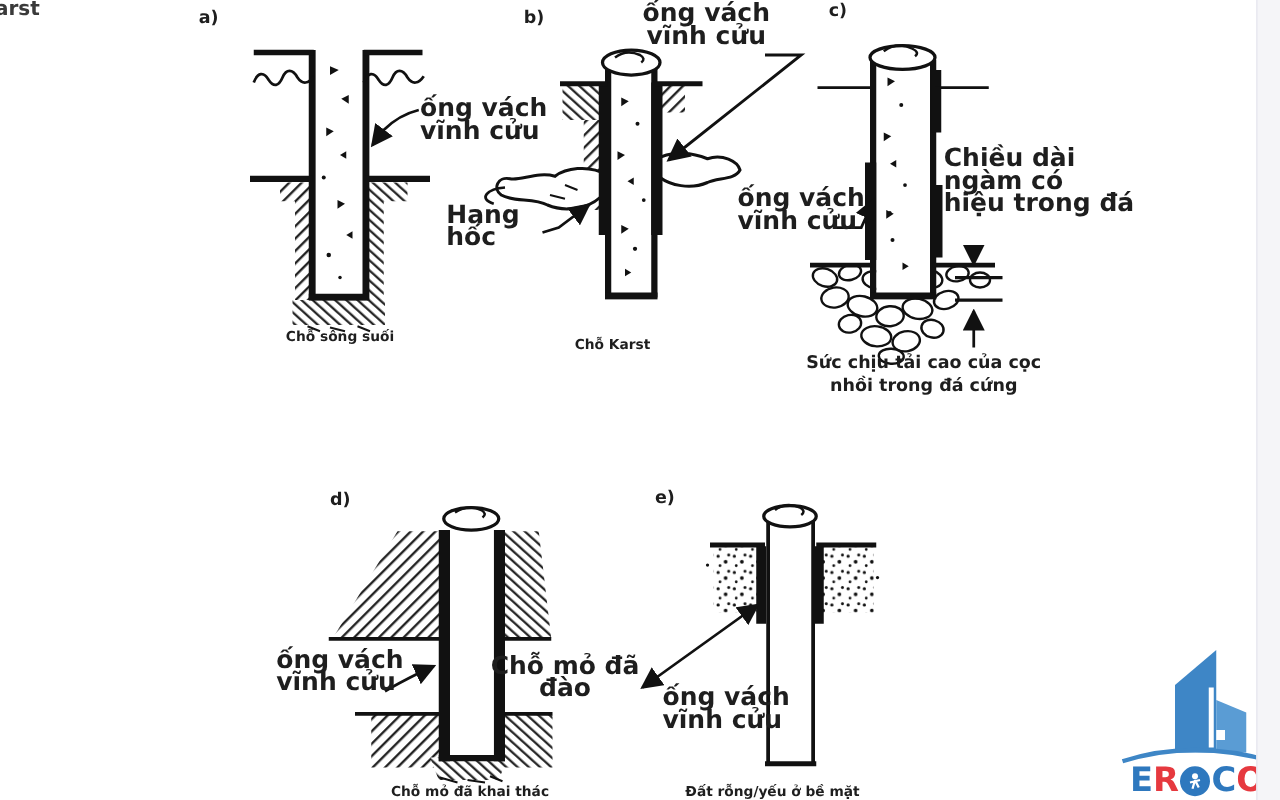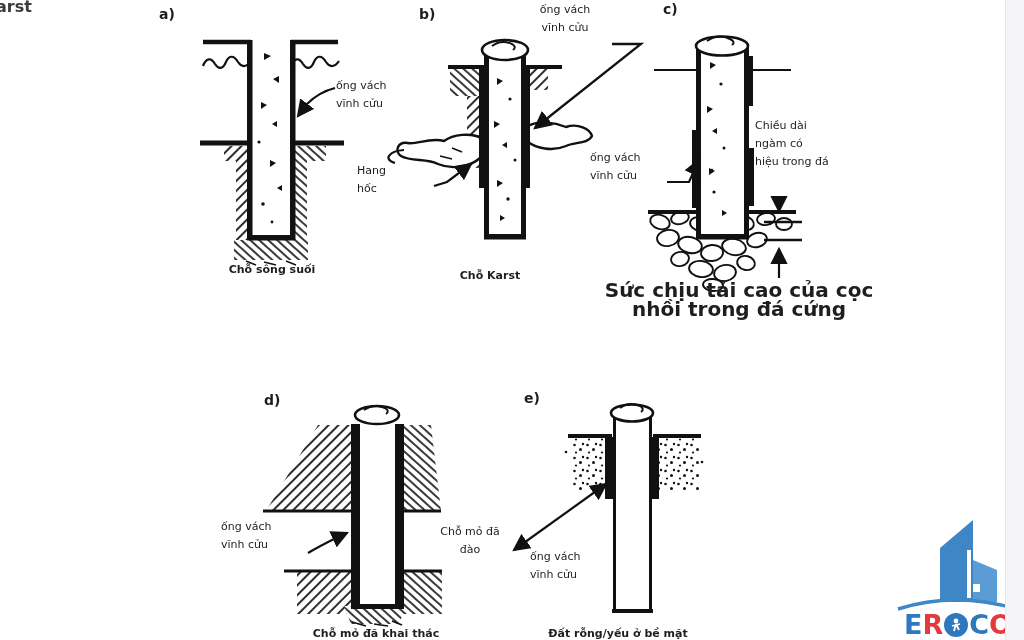--- a/index.html
+++ b/index.html
@@ -3,22 +3,22 @@
 <meta charset="utf-8">
 <style>
   html,body{margin:0;padding:0;}
   body{
     width:1024px;height:640px;position:relative;overflow:hidden;
     background:#ffffff;
     font-family:"DejaVu Sans","Liberation Sans",sans-serif;
   }
   .artwork{position:absolute;left:0;top:0;}
   .lbl{
-    position:absolute;color:#1e1e1e;font-weight:400;
-    font-size:11px;line-height:18px;white-space:pre-line;
+    position:absolute;color:#1e1e1e;font-weight:700;
+    font-size:20px;line-height:18px;white-space:pre-line;
   }
   .caption{font-size:11px;font-weight:700;line-height:19px;}
   .tag{font-size:14px;font-weight:700;}
   .cx{transform:translateX(-50%);text-align:center;}
   .corner{position:absolute;left:-4px;top:-3px;font-size:16px;font-weight:600;color:#3a3a3a;}
   .right-strip{
     position:absolute;top:0;right:0;width:18px;height:640px;
     background:#f5f5f8;border-left:1px solid #e6e6ee;
   }
   
@@ -266,26 +266,26 @@
 vĩnh cửu</div>
 <div class="lbl" style="left:357px;top:162px">Hang
 hốc</div>
 <div class="lbl caption cx" style="left:490px;top:266px">Chỗ Karst</div>
 
 <div class="lbl" style="left:755px;top:117px">Chiều dài
 ngàm có
 hiệu trong đá</div>
 <div class="lbl" style="left:590px;top:149px">ống vách
 vĩnh cửu</div>
-<div class="lbl caption cx" style="left:739px;top:281px;font-size:20px">Sức chịu tải cao của cọc
+<div class="lbl caption cx" style="left:739px;top:281px;font-size:14px">Sức chịu tải cao của cọc
 nhồi trong đá cứng</div>
 
 <div class="lbl" style="left:221px;top:518px">ống vách
 vĩnh cửu</div>
-<div class="lbl cx" style="left:470px;top:523px">Chỗ mỏ đã
+<div class="lbl cx" style="left:452px;top:523px">Chỗ mỏ đã
 đào</div>
 <div class="lbl caption cx" style="left:376px;top:624px">Chỗ mỏ đã khai thác</div>
 
 <div class="lbl" style="left:530px;top:548px">ống vách
 vĩnh cửu</div>
 <div class="lbl caption cx" style="left:618px;top:624px">Đất rỗng/yếu ở bề mặt</div>
 
 <div class="logo">
   <svg width="130" height="100" viewBox="0 0 130 100">
     <polygon points="47,90 47,36 80,8 80,90" fill="#3e86c6"></polygon>

